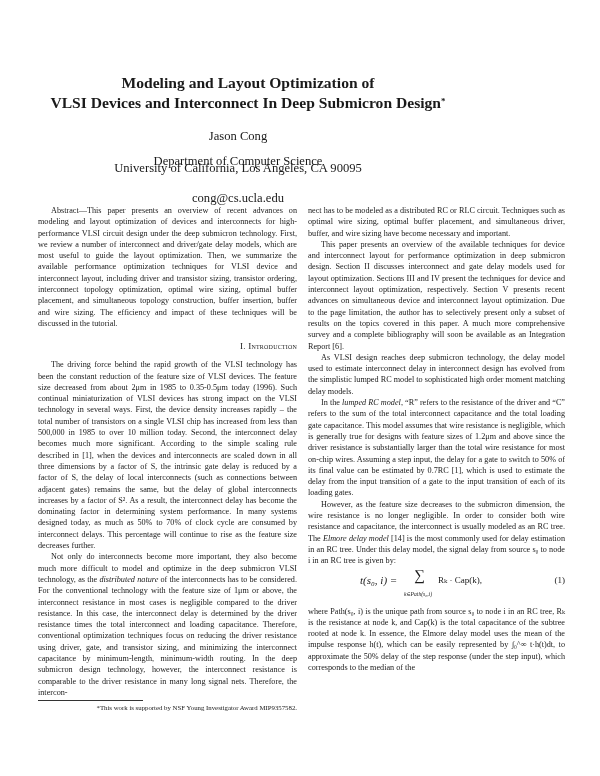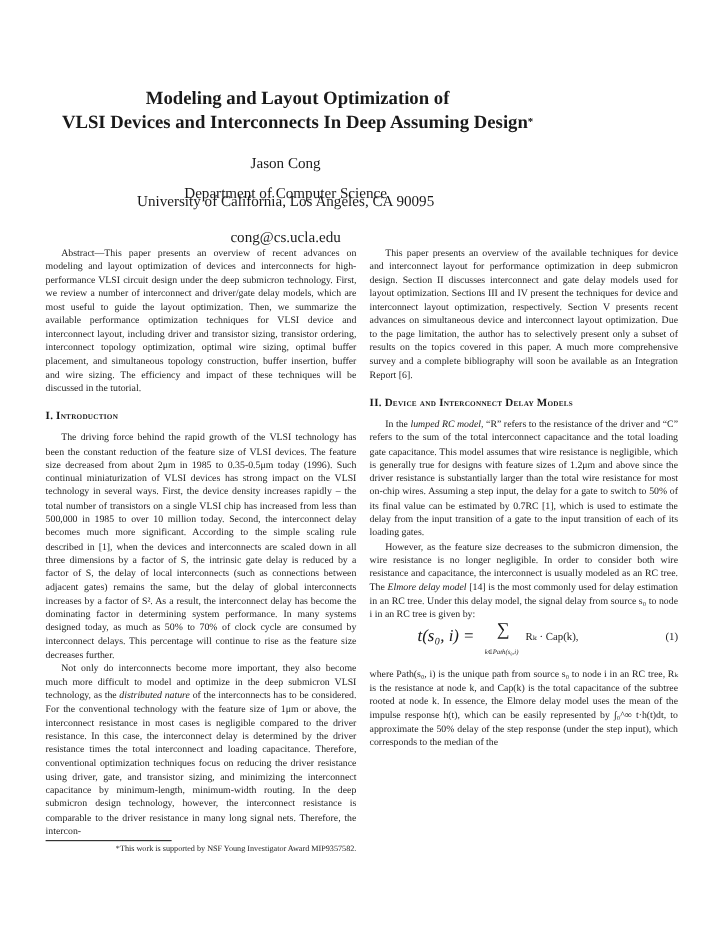--- a/index.html
+++ b/index.html
@@ -26,62 +26,63 @@
   .col {
     position: absolute; top: 205px; font-size: 8.2px; line-height: 11.3px;
     text-align: justify; text-justify: inter-word;
   }
   #colL { left: 38px; width: 259px; }
   #colR { left: 308px; width: 257px; }
   .col p { margin: 0; text-indent: 13px; }
   .abstract { font-weight: normal; }
   .abstract p { text-indent: 13px; }
   .sechead {
-    text-align: left; margin: 11px 0 7px 0; font-size: 9.2px; line-height: 12px;
-    font-variant: small-caps; letter-spacing: 0.2px; text-indent: 0 !important; font-weight: bold;
+    text-align: right; margin: 11px 0 7px 0; font-size: 9.2px; line-height: 12px;
+    font-variant: small-caps; letter-spacing: 0.2px; text-indent: 0 !important;
   }
   .subhead { font-style: italic; font-size: 9.2px; margin: 4px 0 5px 0; text-indent: 0 !important; }
   .eq {
     position: relative; height: 30px; margin: 4px 0 5px 0; text-indent: 0 !important;
   }
-  .eq .lhs { position: absolute; left: 40px; top: 4px; font-style: italic; font-size: 14px; }
+  .eq .lhs { position: absolute; left: 52px; top: 4px; font-style: italic; font-size: 11px; }
   .eq .sum { position: absolute; left: 106px; top: -1px; font-size: 15px; }
   .eq .sub { position: absolute; left: 96px; top: 18px; font-style: italic; font-size: 5.6px; }
   .eq .rhs { position: absolute; left: 130px; top: 4px; font-size: 9px; }
   .eq .num { position: absolute; right: 0; top: 4px; font-size: 9px; }
   .footrule { position: absolute; left: 38px; top: 700px; width: 105px; height: 0; border-top: 0.8px solid #333; }
   .footnote { position: absolute; left: 38px; width: 259px; top: 703px; font-size: 6.8px; line-height: 9px; text-align: right; }
   i { font-style: italic; }
 </style>
 </head>
 <body>
 
 <div class="title" id="t1">Modeling and Layout Optimization of</div>
-<div class="title" id="t2"><span>VLSI Devices and Interconnects In Deep Assuming Design</span><sup>*</sup></div>
+<div class="title" id="t2"><span>VLSI Devices and Interconnect In Deep Submicron Design</span><sup>*</sup></div>
 
 <div class="author" id="a1">Jason Cong</div>
 <div class="author" id="a2">Department of Computer Science</div>
 <div class="author" id="a3">University of California, Los Angeles, CA 90095</div>
 <div class="author" id="a4">cong@cs.ucla.edu</div>
 
 <div class="col" id="colL">
   <div class="abstract">
     <p>Abstract—This paper presents an overview of recent advances on modeling and layout optimization of devices and interconnects for high-performance VLSI circuit design under the deep submicron technology. First, we review a number of interconnect and driver/gate delay models, which are most useful to guide the layout optimization. Then, we summarize the available performance optimization techniques for VLSI device and interconnect layout, including driver and transistor sizing, transistor ordering, interconnect topology optimization, optimal wire sizing, optimal buffer placement, and simultaneous topology construction, buffer insertion, buffer and wire sizing. The efficiency and impact of these techniques will be discussed in the tutorial.</p>
   </div>
   <div class="sechead">I. Introduction</div>
   <p>The driving force behind the rapid growth of the VLSI technology has been the constant reduction of the feature size of VLSI devices. The feature size decreased from about 2μm in 1985 to 0.35-0.5μm today (1996). Such continual miniaturization of VLSI devices has strong impact on the VLSI technology in several ways. First, the device density increases rapidly – the total number of transistors on a single VLSI chip has increased from less than 500,000 in 1985 to over 10 million today. Second, the interconnect delay becomes much more significant. According to the simple scaling rule described in [1], when the devices and interconnects are scaled down in all three dimensions by a factor of S, the intrinsic gate delay is reduced by a factor of S, the delay of local interconnects (such as connections between adjacent gates) remains the same, but the delay of global interconnects increases by a factor of S². As a result, the interconnect delay has become the dominating factor in determining system performance. In many systems designed today, as much as 50% to 70% of clock cycle are consumed by interconnect delays. This percentage will continue to rise as the feature size decreases further.</p>
   <p><span>Not only do interconnects become more important, they also become much more difficult to model and optimize in the deep submicron VLSI technology, as the </span><i>distributed nature</i><span> of the interconnects has to be considered. For the conventional technology with the feature size of 1μm or above, the interconnect resistance in most cases is negligible compared to the driver resistance. In this case, the interconnect delay is determined by the driver resistance times the total interconnect and loading capacitance. Therefore, conventional optimization techniques focus on reducing the driver resistance using driver, gate, and transistor sizing, and minimizing the interconnect capacitance by minimum-length, minimum-width routing. In the deep submicron design technology, however, the interconnect resistance is comparable to the driver resistance in many long signal nets. Therefore, the intercon-</span></p>
 </div>
 
 <div class="footrule"></div>
 <div class="footnote">*This work is supported by NSF Young Investigator Award MIP9357582.</div>
 
 <div class="col" id="colR">
+  <p style="text-indent:0">nect has to be modeled as a distributed RC or RLC circuit. Techniques such as optimal wire sizing, optimal buffer placement, and simultaneous driver, buffer, and wire sizing have become necessary and important.</p>
   <p>This paper presents an overview of the available techniques for device and interconnect layout for performance optimization in deep submicron design. Section II discusses interconnect and gate delay models used for layout optimization. Sections III and IV present the techniques for device and interconnect layout optimization, respectively. Section V presents recent advances on simultaneous device and interconnect layout optimization. Due to the page limitation, the author has to selectively present only a subset of results on the topics covered in this paper. A much more comprehensive survey and a complete bibliography will soon be available as an Integration Report [6].</p>
-  <div class="sechead">II. Device and Interconnect Delay Models</div>
+  <p>As VLSI design reaches deep submicron technology, the delay model used to estimate interconnect delay in interconnect design has evolved from the simplistic lumped RC model to sophisticated high order moment matching delay models.</p>
   <p><span>In the </span><i>lumped RC model</i><span>, “R” refers to the resistance of the driver and “C” refers to the sum of the total interconnect capacitance and the total loading gate capacitance. This model assumes that wire resistance is negligible, which is generally true for designs with feature sizes of 1.2μm and above since the driver resistance is substantially larger than the total wire resistance for most on-chip wires. Assuming a step input, the delay for a gate to switch to 50% of its final value can be estimated by 0.7RC [1], which is used to estimate the delay from the input transition of a gate to the input transition of each of its loading gates.</span></p>
   <p><span>However, as the feature size decreases to the submicron dimension, the wire resistance is no longer negligible. In order to consider both wire resistance and capacitance, the interconnect is usually modeled as an RC tree. The </span><i>Elmore delay model</i><span> [14] is the most commonly used for delay estimation in an RC tree. Under this delay model, the signal delay from source s₀ to node i in an RC tree is given by:</span></p>
   <div class="eq">
     <span class="lhs">t(s₀, i) =</span>
     <span class="sum">∑</span>
     <span class="sub">k∈Path(s₀,i)</span>
     <span class="rhs">Rₖ · Cap(k),</span>
     <span class="num">(1)</span>
   </div>
   <p style="text-indent:0">where Path(s₀, i) is the unique path from source s₀ to node i in an RC tree, Rₖ is the resistance at node k, and Cap(k) is the total capacitance of the subtree rooted at node k. In essence, the Elmore delay model uses the mean of the impulse response h(t), which can be easily represented by ∫₀^∞ t·h(t)dt, to approximate the 50% delay of the step response (under the step input), which corresponds to the median of the</p>

